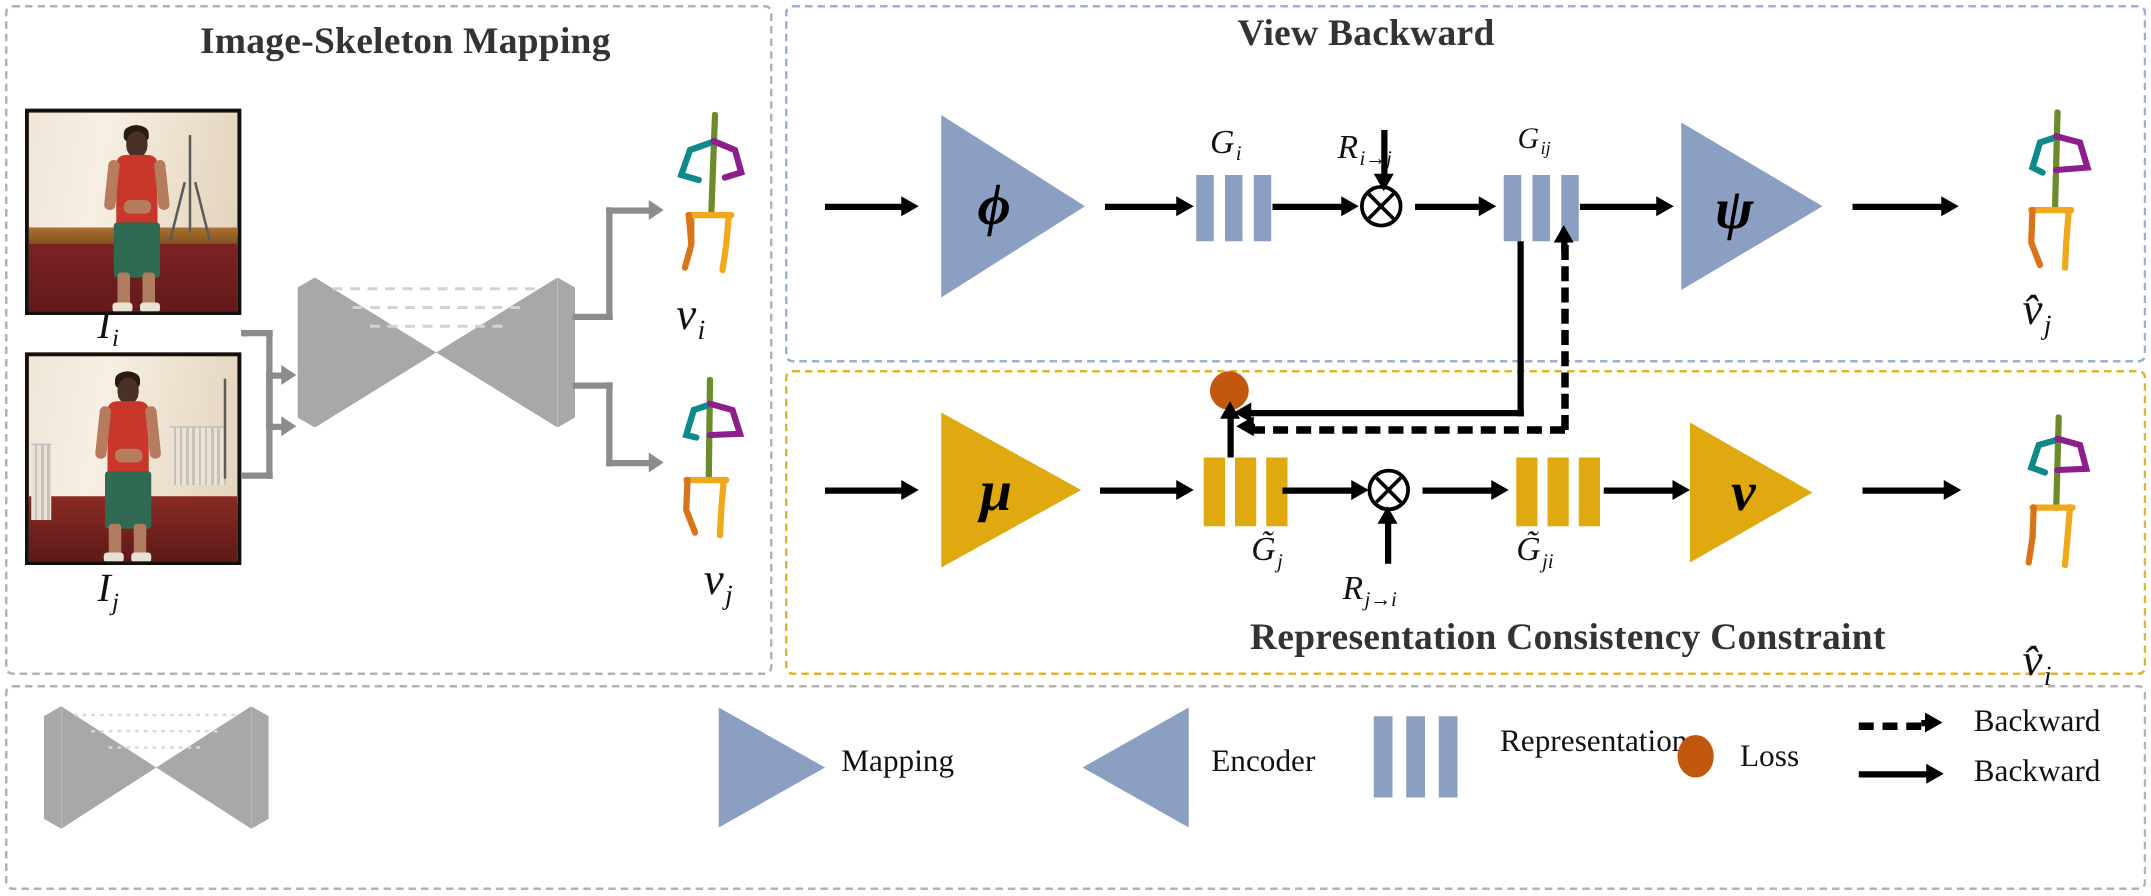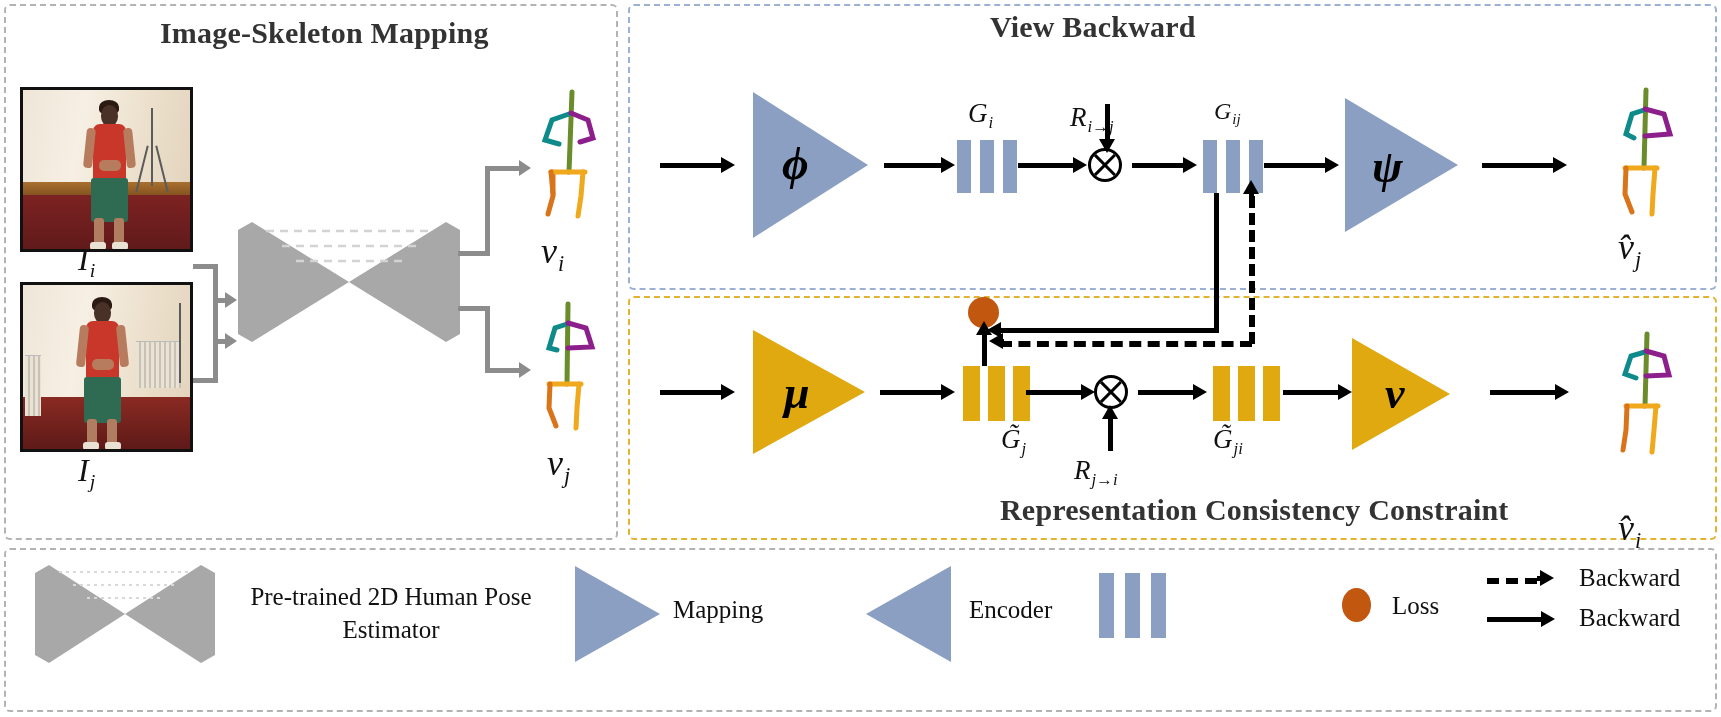--- a/index.html
+++ b/index.html
@@ -32,21 +32,21 @@
   .pr-torso{position:absolute;background:#c8372a;border-radius:7px 7px 4px 4px;}
   .pr-arm{position:absolute;background:#b77b5e;border-radius:4px;}
   .pr-shorts{position:absolute;background:#2f6b52;border-radius:3px;}
   .pr-leg{position:absolute;background:#b07d60;border-radius:3px;}
   .pr-shoe{position:absolute;background:#e9e2d4;border-radius:3px;}
 
   .lbl-math{position:absolute;font-family:"Liberation Serif",serif;font-style:italic;color:#111;}
   #lab-Ii{left:78px;top:241px;font-size:32px;}
   #lab-Ij{left:78px;top:452px;font-size:32px;}
   #lab-vi{left:541px;top:230px;font-size:36px;}
-  #lab-vj{left:547px;top:442px;font-size:36px;}
+  #lab-vj{left:563px;top:442px;font-size:36px;}
   #lab-vhj{left:1618px;top:226px;font-size:36px;}
   #lab-vhi{left:1618px;top:460px;font-size:36px;}
   .sub{font-size:.62em;vertical-align:-0.35em;padding-left:1px;}
   .hat{position:relative;}
 
   
   .gseg{position:absolute;background:#8c8c8c;}
   .garrow{position:absolute;width:0;height:0;border-top:8px solid transparent;border-bottom:8px solid transparent;border-left:12px solid #8c8c8c;}
 
   
@@ -327,35 +327,35 @@
     <polygon points="0,8 14,0 14,98 0,90" fill="#a8a8a8"></polygon>
     <polygon points="14,0 14,98 90,49" fill="#a8a8a8"></polygon>
     <polygon points="166,0 166,98 90,49" fill="#a8a8a8"></polygon>
     <polygon points="166,0 180,8 180,90 166,98" fill="#a8a8a8"></polygon>
     <line x1="24" y1="7" x2="156" y2="7" stroke="#d9d9d9" stroke-width="2" stroke-dasharray="3 4"></line>
     <line x1="38" y1="20" x2="142" y2="20" stroke="#d9d9d9" stroke-width="2" stroke-dasharray="3 4"></line>
     <line x1="52" y1="33" x2="128" y2="33" stroke="#d9d9d9" stroke-width="2" stroke-dasharray="3 4"></line>
   </svg>
 </div>
 <div class="lg-text" style="left:236px;top:580px;width:310px;font-size:25px;line-height:1.32;">
-  <div>Pre-trained  2D Human  Pose Estimator</div>
 </div>
 
 <div class="tri-r" style="left:575px;top:566px;border-top-width:48px;border-bottom-width:48px;border-left-width:85px;border-left-color:#8b9fc2;"></div>
 <div class="lg-text" style="left:673px;top:596px;font-size:25px;">Mapping</div>
 
 <div class="tri-l" style="left:866px;top:566px;border-top-width:48px;border-bottom-width:48px;border-right-width:85px;border-right-color:#8b9fc2;"></div>
 <div class="lg-text" style="left:969px;top:596px;font-size:25px;">Encoder</div>
 
 <div class="bars" style="left:1099px;top:573px;">
   <span style="width:15px;height:65px;background:#8b9fc2;margin-right:11px;"></span>
   <span style="width:15px;height:65px;background:#8b9fc2;margin-right:11px;"></span>
   <span style="width:15px;height:65px;background:#8b9fc2;"></span>
 </div>
 <div class="lg-text" style="left:1180px;top:577px;width:190px;font-size:25px;line-height:1.32;">
+  <div>Representation</div>
 </div>
 
 <div class="lossdot" style="left:1342px;top:588px;width:29px;height:34px;"></div>
 <div class="lg-text" style="left:1392px;top:592px;font-size:25px;">Loss</div>
 
 <div class="bdash" style="left:1487px;top:578px;width:50px;border-top-width:6px;"></div>
 <div class="barrow" style="left:1537px;top:576px;width:4px;"></div>
 <div class="lg-text" style="left:1579px;top:564px;font-size:25px;">Backward</div>
 
 <div class="barrow" style="left:1487px;top:617px;width:55px;"></div>

